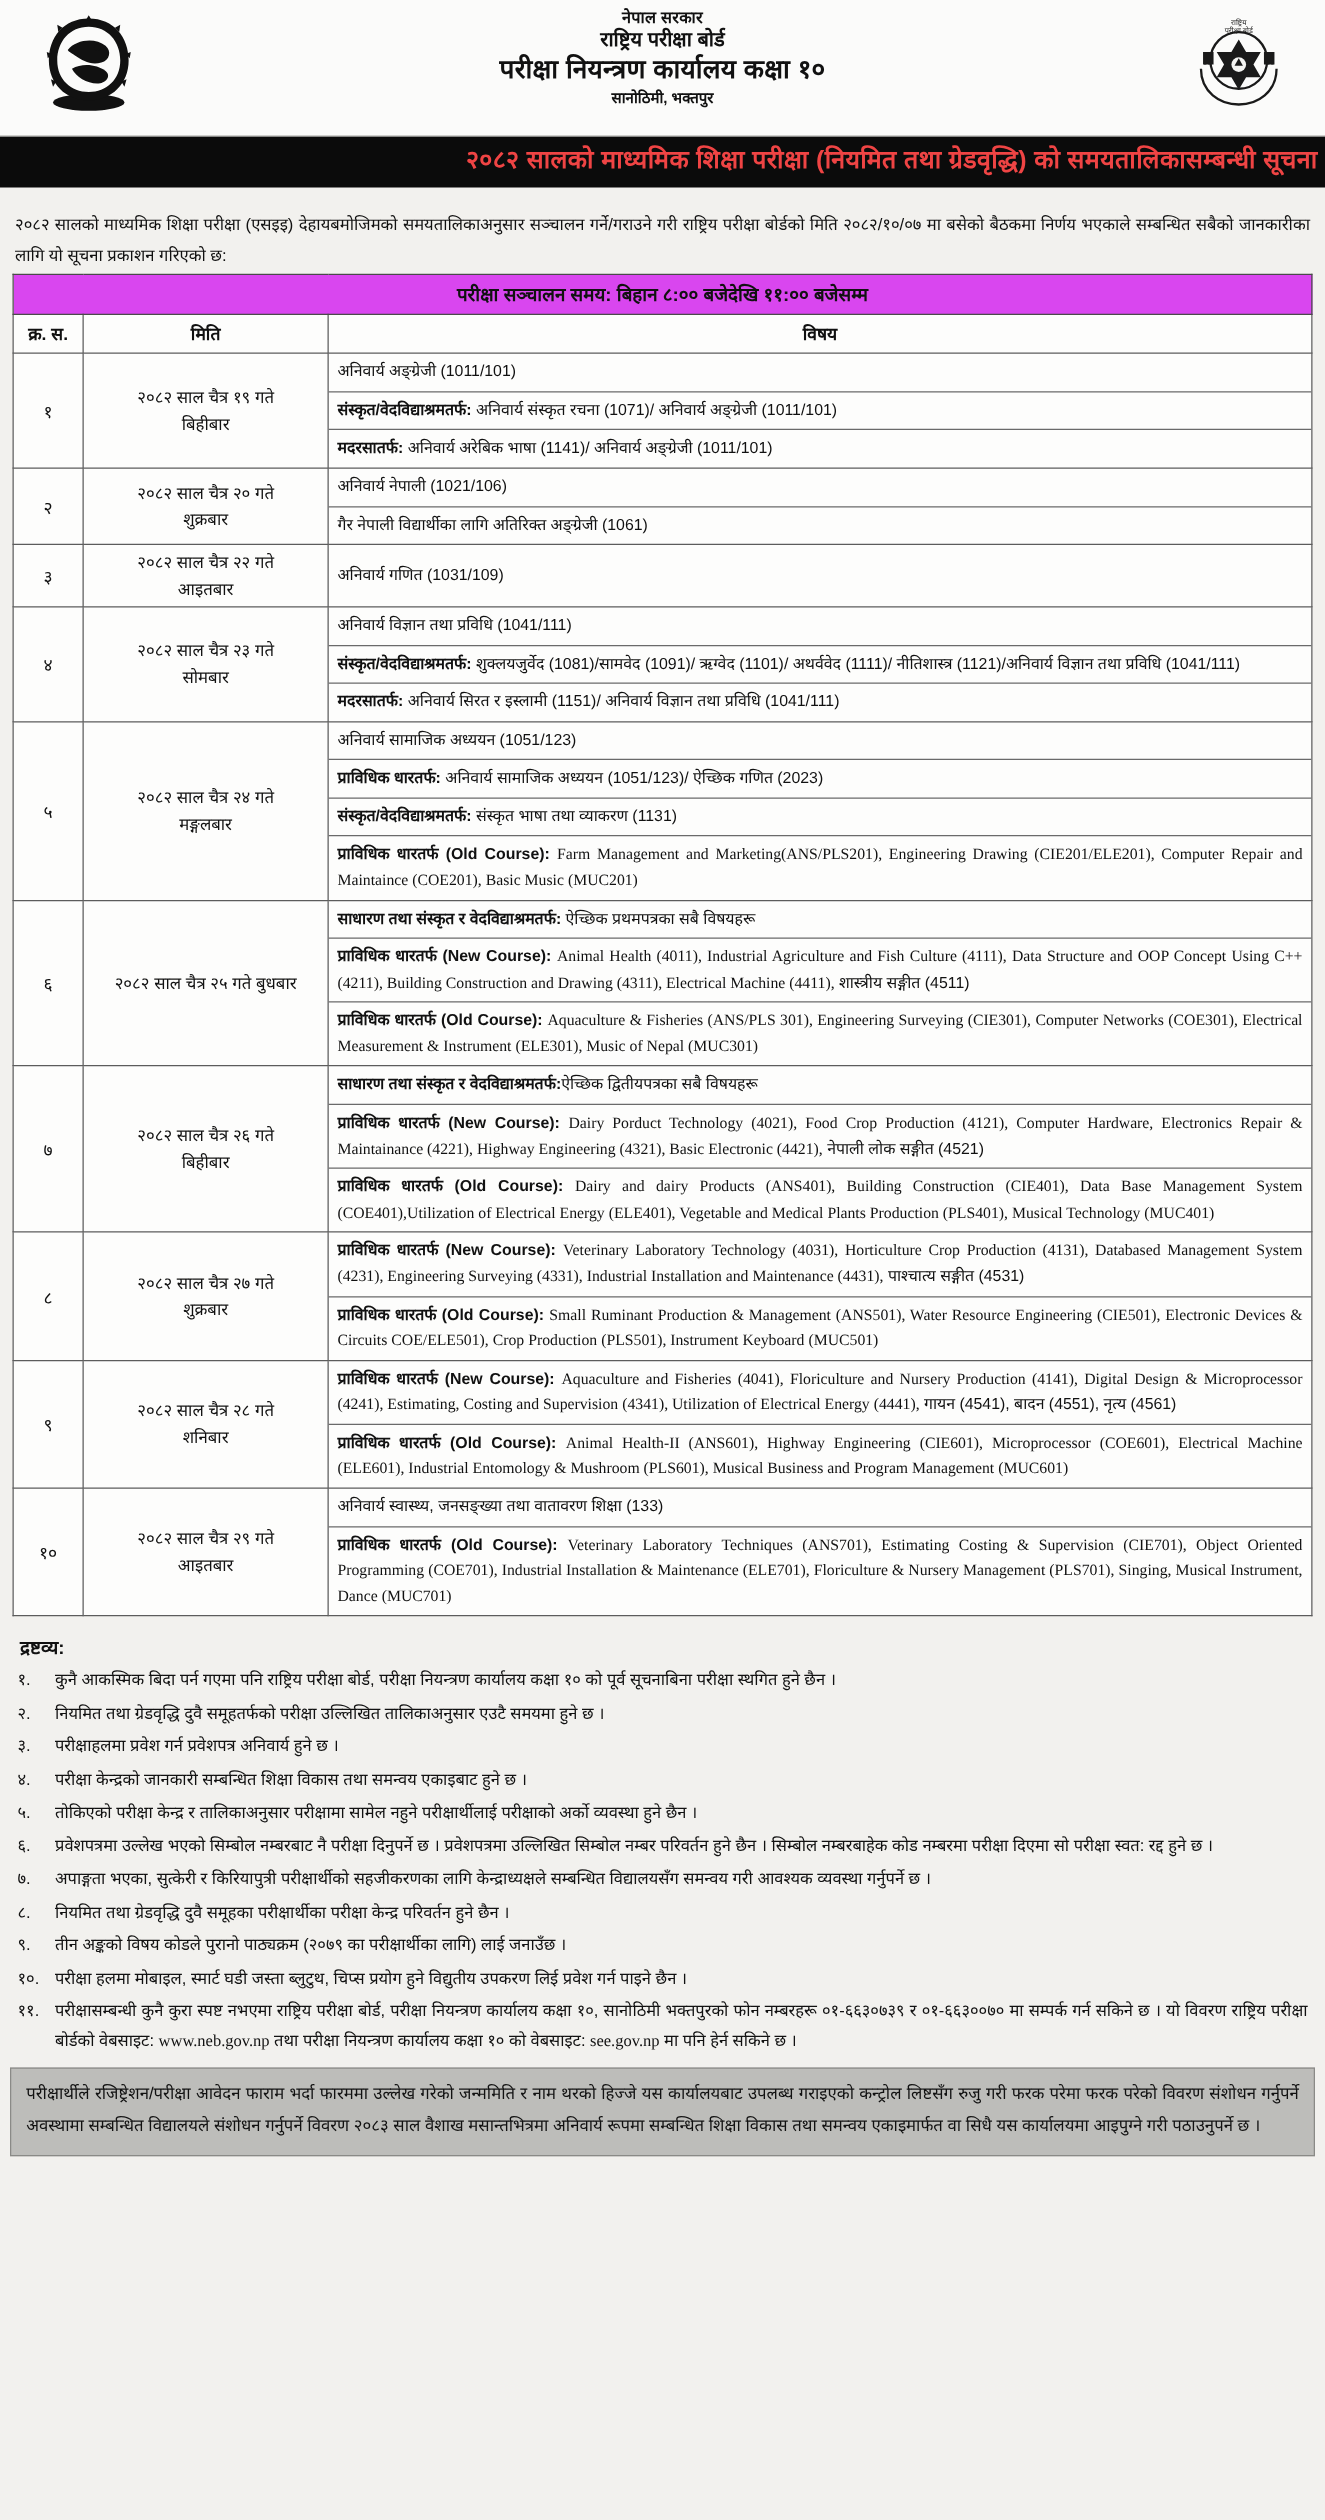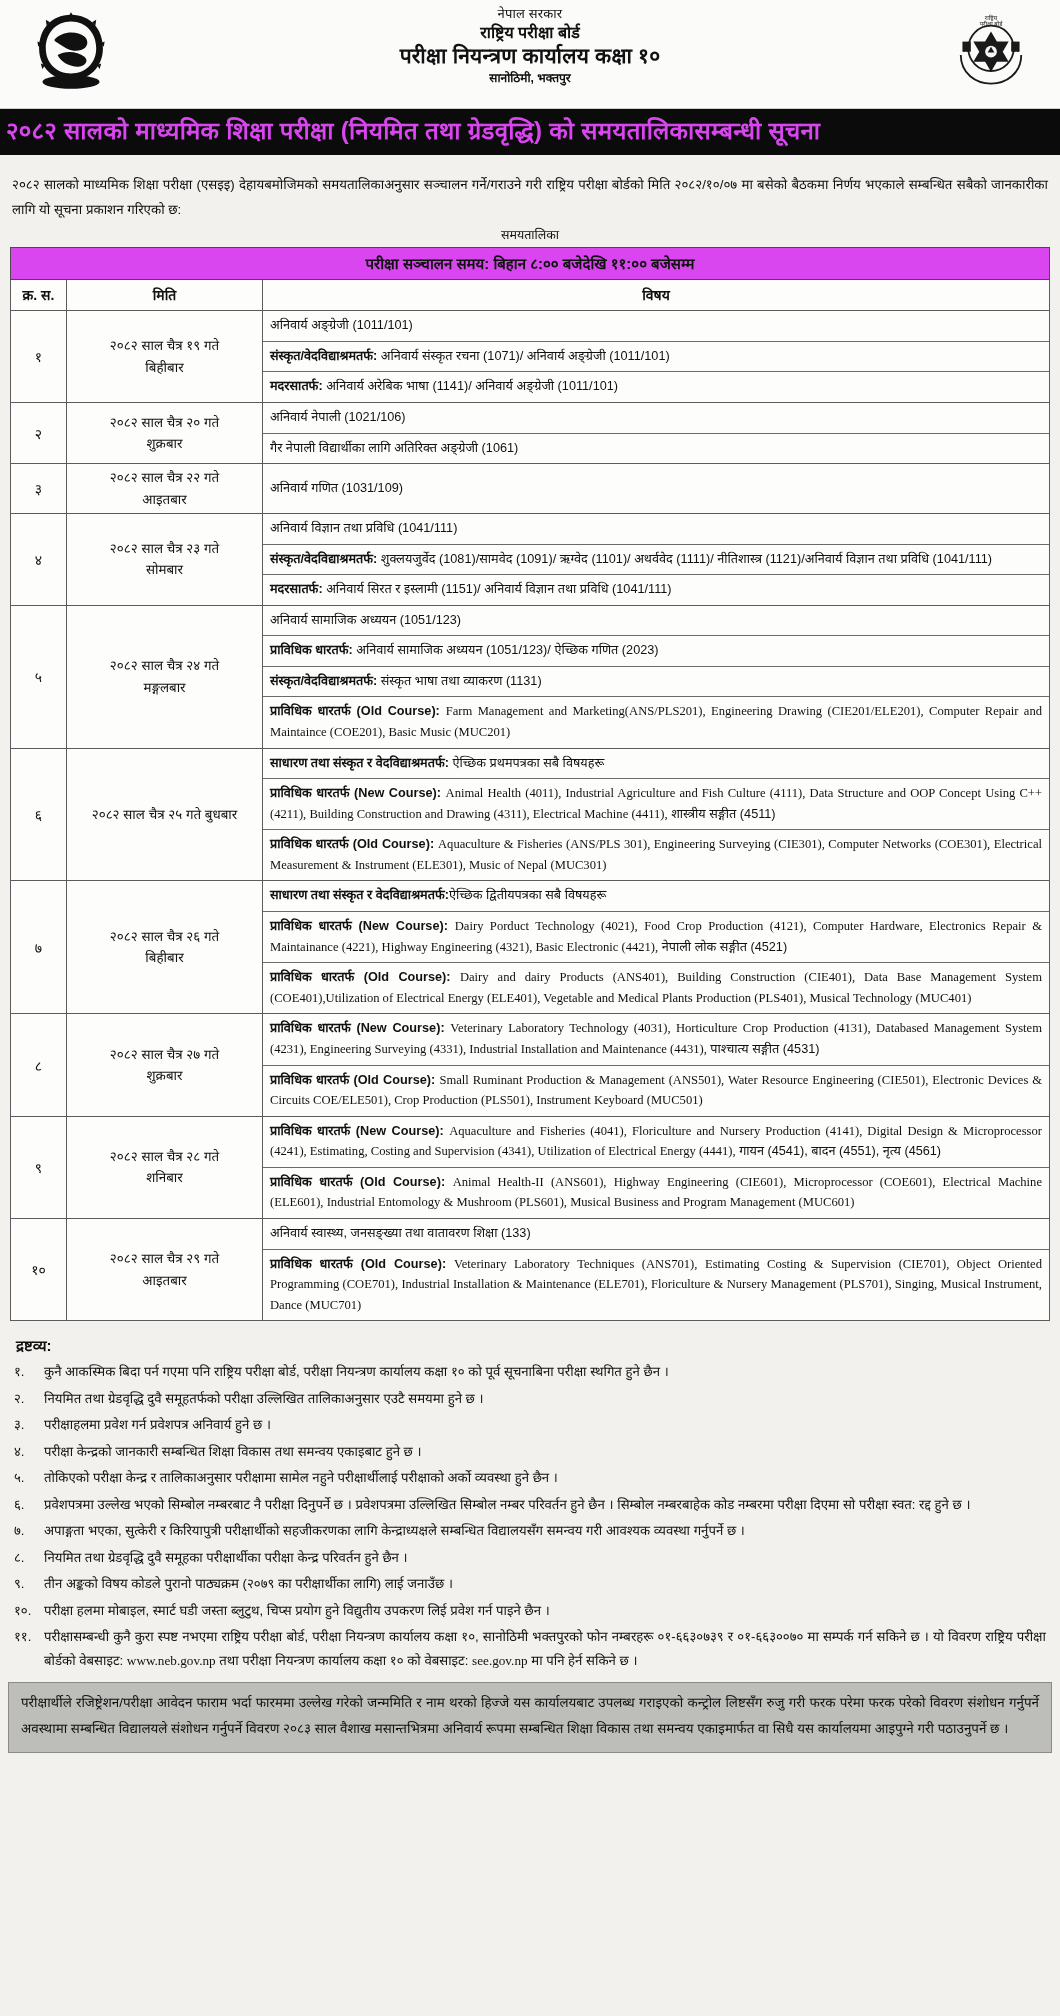--- a/index.html
+++ b/index.html
@@ -23,38 +23,38 @@
     position:relative;
     background:#fbfbfa;
     border-bottom:1px solid #cfcfcc;
     padding:6px 0 6px 0;
     min-height:96px;
   }
   .hdr-center{
     text-align:center;
     line-height:1.22;
   }
-  .gov-line{font-size:13px;font-weight:normal;letter-spacing:.2px;}
+  .gov-line{font-size:13px;font-weight:bold;letter-spacing:.2px;}
   .board-line{font-size:16px;font-weight:bold;margin-top:1px;}
   .office-line{font-size:21px;font-weight:bold;margin-top:1px;letter-spacing:.2px;}
   .addr-line{font-size:12px;font-weight:bold;margin-top:2px;}
   .emblem{
     position:absolute;
     top:8px;
     width:86px;height:84px;
   }
   .emblem.left{left:28px;}
   .emblem.right{right:26px;}
   .emblem svg{display:block;width:100%;height:100%;}
   
   .titlebar{
     background:#0b0b0b;
-    color:#d946ef;
-    text-align:left;
-    font-size:24px;
+    color:#ef4444;
+    text-align:right;
+    font-size:20px;
     font-weight:bold;
     padding:7px 6px 9px 6px;
     letter-spacing:.3px;
     line-height:1.25;
   }
   
   .intro{
     padding:7px 12px 2px 12px;
     font-size:13.3px;
     line-height:1.85;
@@ -208,21 +208,20 @@
           <text x="50" y="14" text-anchor="middle">राष्ट्रिय</text>
           <text x="50" y="22" text-anchor="middle">परीक्षा बोर्ड</text>
         </g>
       </svg>
     </div>
   </div>
 
   <div class="titlebar">२०८२ सालको माध्यमिक शिक्षा परीक्षा (नियमित तथा ग्रेडवृद्धि) को समयतालिकासम्बन्धी सूचना</div>
 
   <div class="intro">२०८२ सालको माध्यमिक शिक्षा परीक्षा (एसइइ) देहायबमोजिमको समयतालिकाअनुसार सञ्चालन गर्ने/गराउने गरी राष्ट्रिय परीक्षा बोर्डको मिति २०८२/१०/०७ मा बसेको बैठकमा निर्णय भएकाले सम्बन्धित सबैको जानकारीका लागि यो सूचना प्रकाशन गरिएको छ:</div>
-  <div class="sched-label">समयतालिका</div>
 
   <div class="tblwrap">
     <table class="sched">
       <colgroup>
           <col class="c-sn">
           <col class="c-date">
           <col>
         </colgroup>
       <thead>
         <tr>

